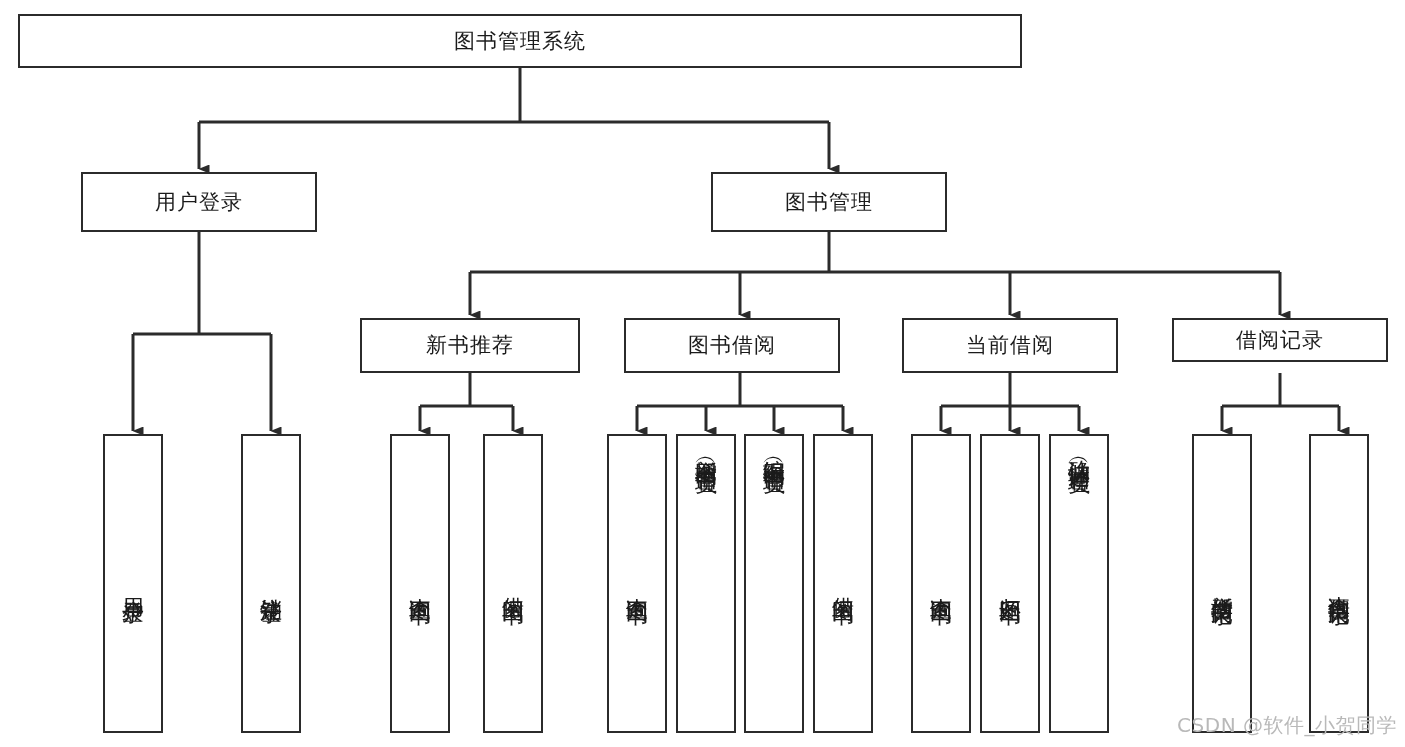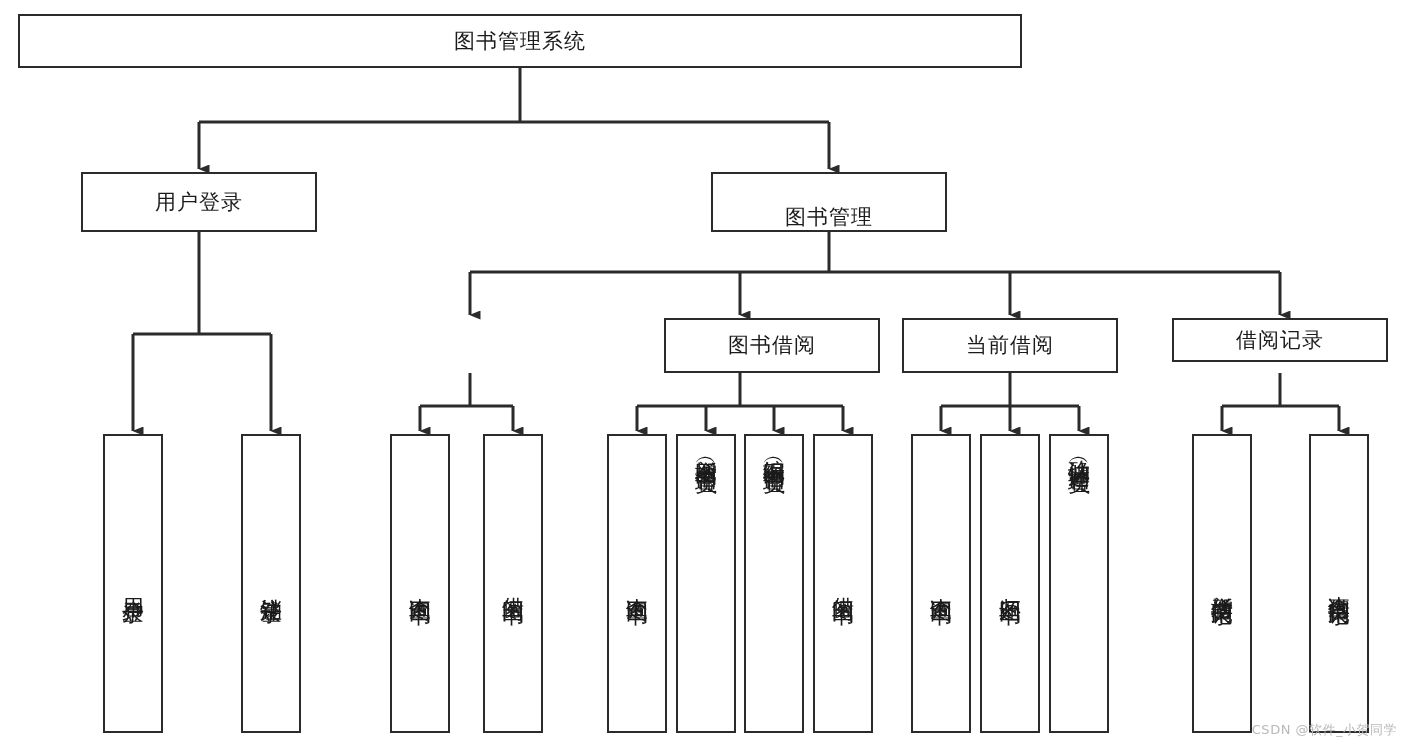--- a/index.html
+++ b/index.html
@@ -62,21 +62,21 @@
     line-height: 1;
   }
   .node.vertical.centered {
     align-items: center;
     padding-top: 0;
   }
   #watermark {
     position: absolute;
     right: 8px;
     bottom: 8px;
-    font-size: 13px;
+    font-size: 20px;
     color: #b9b9b9;
     letter-spacing: 0.5px;
     white-space: nowrap;
     font-family: "DejaVu Sans", "Liberation Sans", sans-serif;
   }
 </style>
 </head>
 <body>
 
 <div id="diagram-root">
@@ -134,25 +134,28 @@
     </g>
   </svg>
 
   <div class="node horizontal" style="left:18px; top:14px; width:1004px; height:54px;">
     <span class="label">图书管理系统</span>
   </div>
 
   <div class="node horizontal" style="left:81px; top:172px; width:236px; height:60px;">
     <span class="label">用户登录</span>
   </div>
-  <div class="node horizontal" style="left:711px; top:172px; width:236px; height:60px;align-items:flex-end;">
+  <div class="node horizontal" style="left:711px; top:172px; width:236px; height:60px;">
     <span class="label">图书管理</span>
   </div>
 
-  <div class="node horizontal" style="left:664px; top:318px; width:216px; height:55px;">
+  <div class="node horizontal" style="left:360px; top:318px; width:220px; height:55px;">
+    <span class="label">新书推荐</span>
+  </div>
+  <div class="node horizontal" style="left:624px; top:318px; width:216px; height:55px;">
     <span class="label">图书借阅</span>
   </div>
   <div class="node horizontal" style="left:902px; top:318px; width:216px; height:55px;align-items:center;">
     <span class="label">当前借阅</span>
   </div>
   <div class="node horizontal" style="left:1172px; top:318px; width:216px; height:44px;">
     <span class="label">借阅记录</span>
   </div>
 
   <div class="node vertical centered" style="left:103px; top:434px; width:60px; height:299px;">

